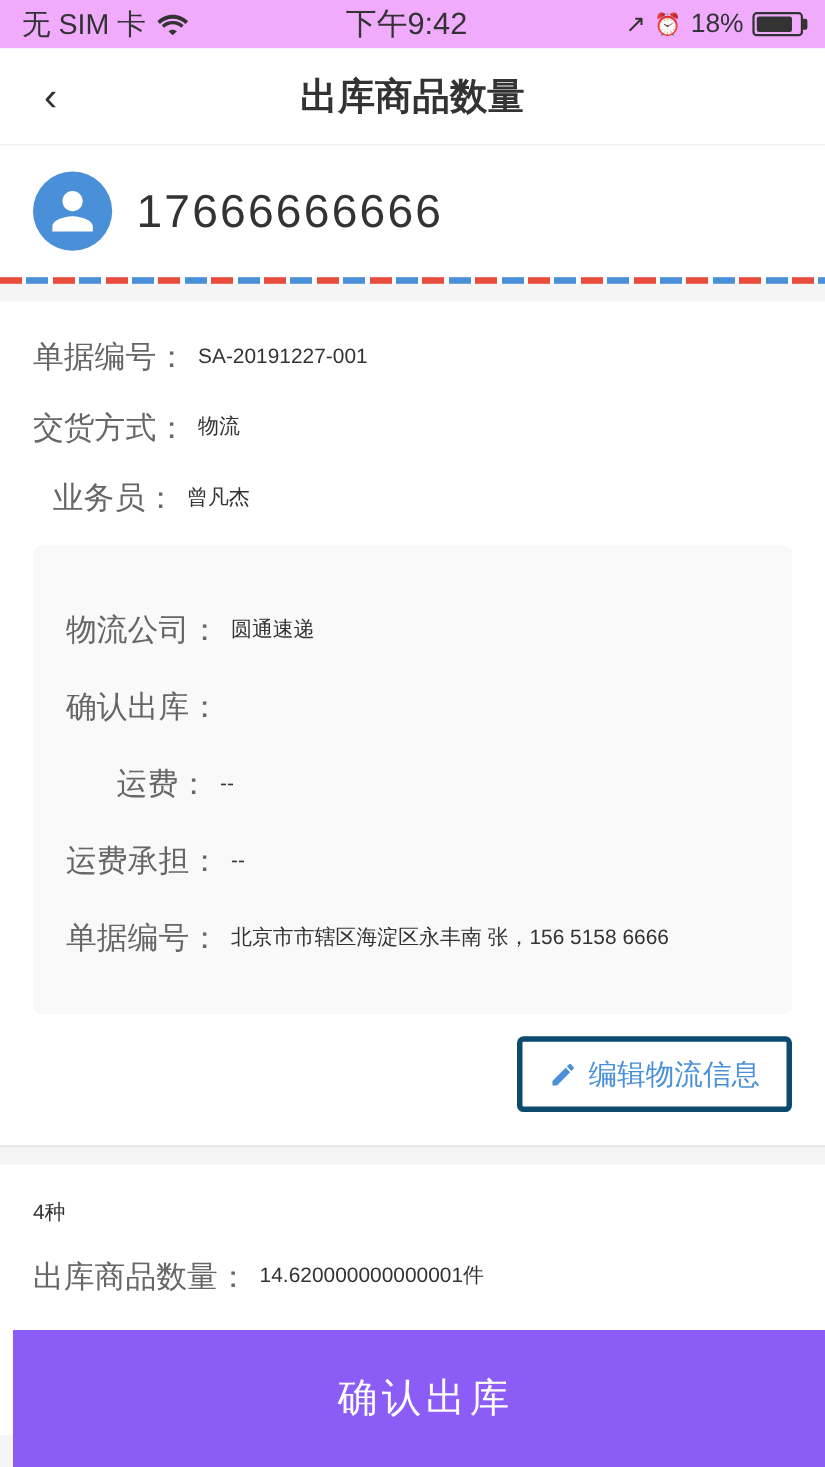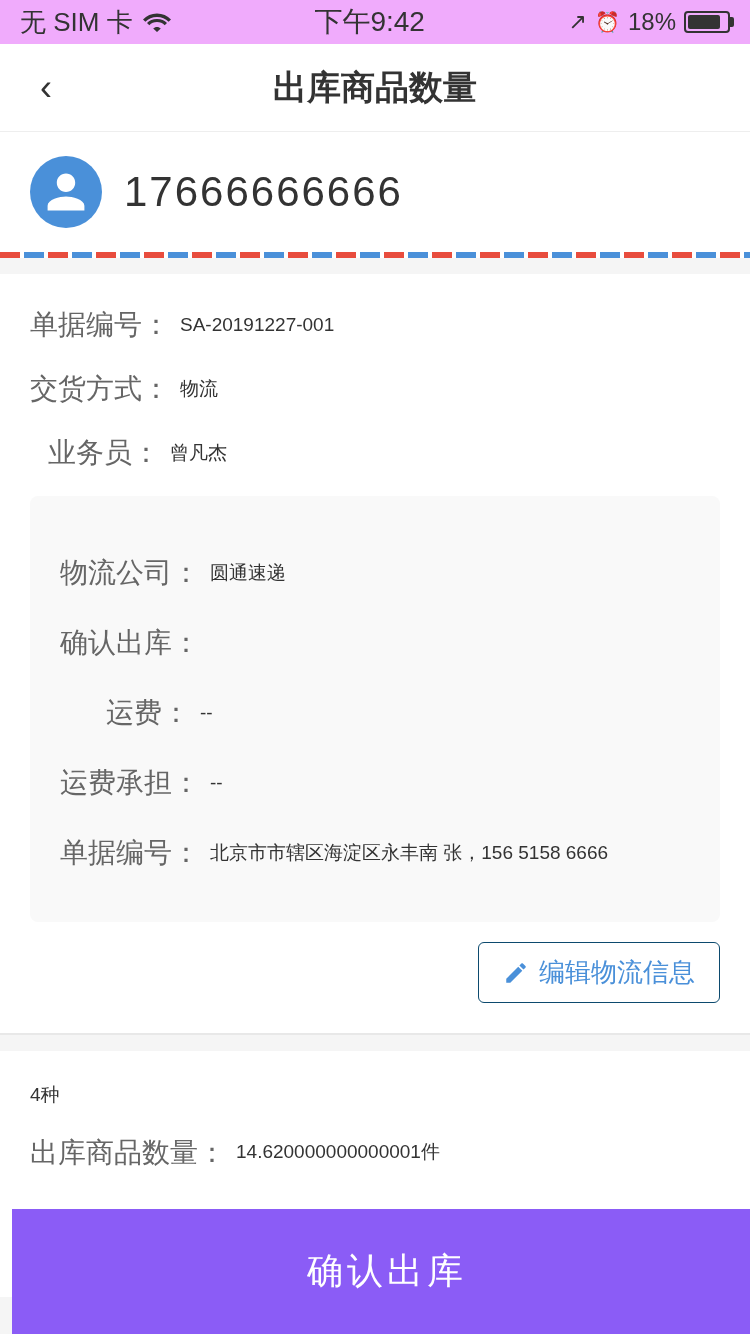--- a/index.html
+++ b/index.html
@@ -197,21 +197,21 @@
     }
 
     
     .edit-btn {
       display: flex;
       align-items: center;
       justify-content: flex-end;
       padding: 20px 0 0 0;
     }
     .edit-btn-inner {
-      border: 1px solid #0c4a6e;
+      border: 5px solid #0c4a6e;
       border-radius: 6px;
       padding: 12px 24px;
       display: flex;
       align-items: center;
       gap: 10px;
       color: #4a90d9;
       font-size: 26px;
       cursor: pointer;
     }
     .edit-btn-inner svg {

